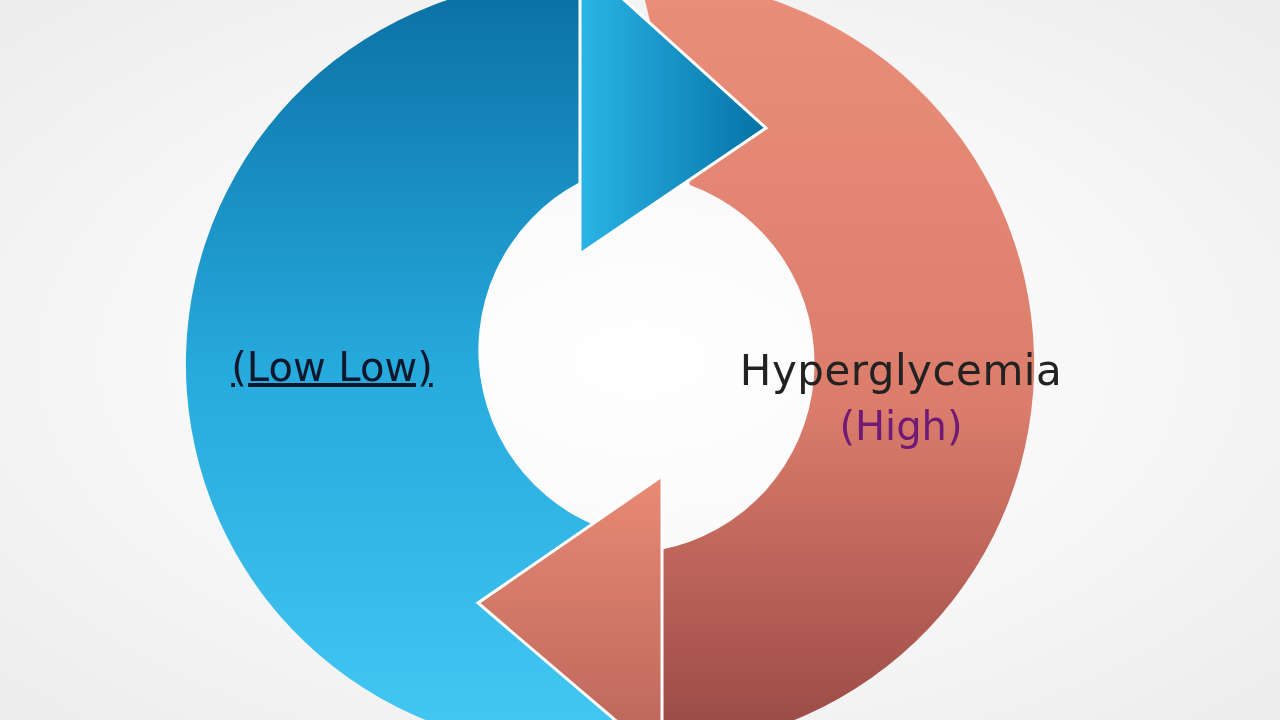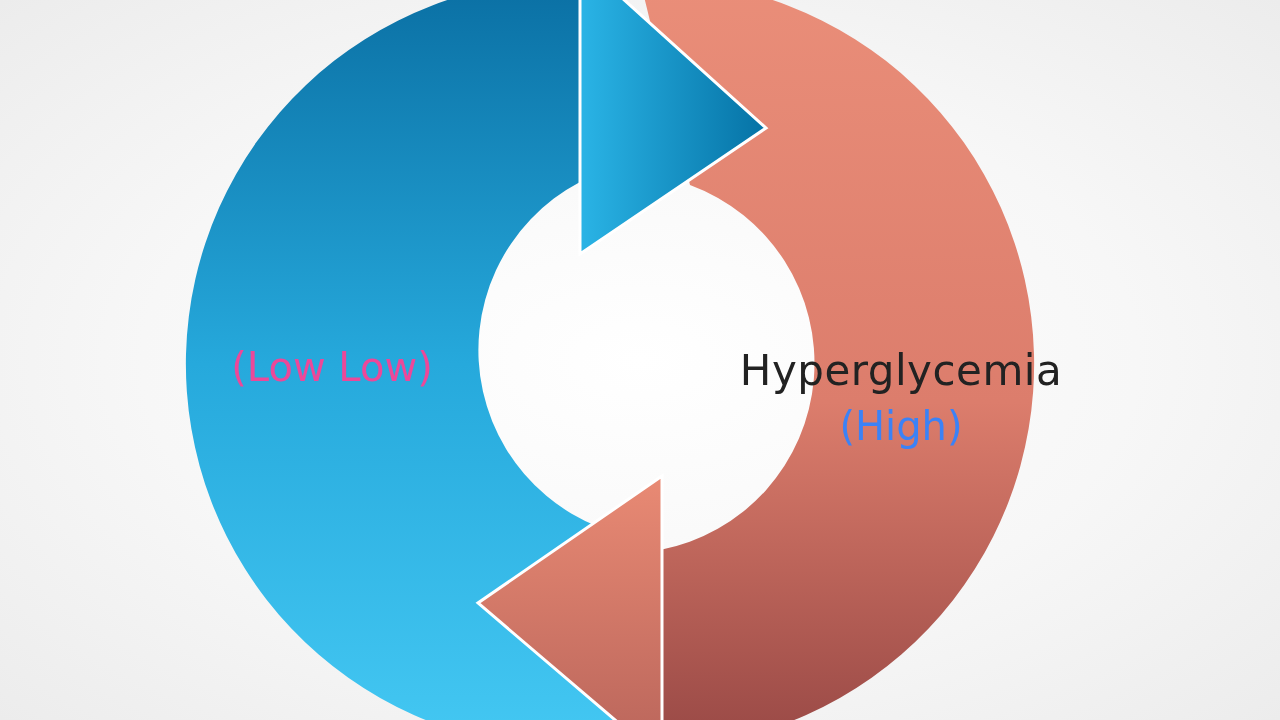--- a/index.html
+++ b/index.html
@@ -39,21 +39,21 @@
   <path d="M 580 -20 A 383 383 0 0 0 560 748 L 660 748 L 660 540 A 190 190 0 0 1 580 182 Z" fill="url(#blueGrad)"></path>
 
   <path d="M 640 -20 A 383 383 0 0 1 660 748 L 660 550 A 190 190 0 0 0 690 185 Z" fill="url(#redGrad)"></path>
 
   <polygon points="580,-40 766,128 580,254" fill="url(#blueHead)" stroke="#ffffff" stroke-width="3" stroke-linejoin="miter"></polygon>
 
   <polygon points="662,476 478,603 662,760" fill="url(#redHead)" stroke="#ffffff" stroke-width="3" stroke-linejoin="miter"></polygon>
 </svg>
 
 <div class="label" style="left:160px; top:338px; width:344px;">
-  <div class="sub" style="margin-top:6px; color:#ec4899;">
+  <div class="sub" style="margin-top:6px; color:#0f172a;text-decoration:underline;">
     <span>(Low Low)</span>
   </div>
 </div>
 
 <div class="label" style="left:718px; top:346px; width:366px;">
   <div class="title">Hyperglycemia</div>
-  <div class="sub" style="margin-top:8px; color:#3b82f6;">(High)</div>
+  <div class="sub" style="margin-top:8px; color:#701a75;">(High)</div>
 </div>
 
 </body></html>

